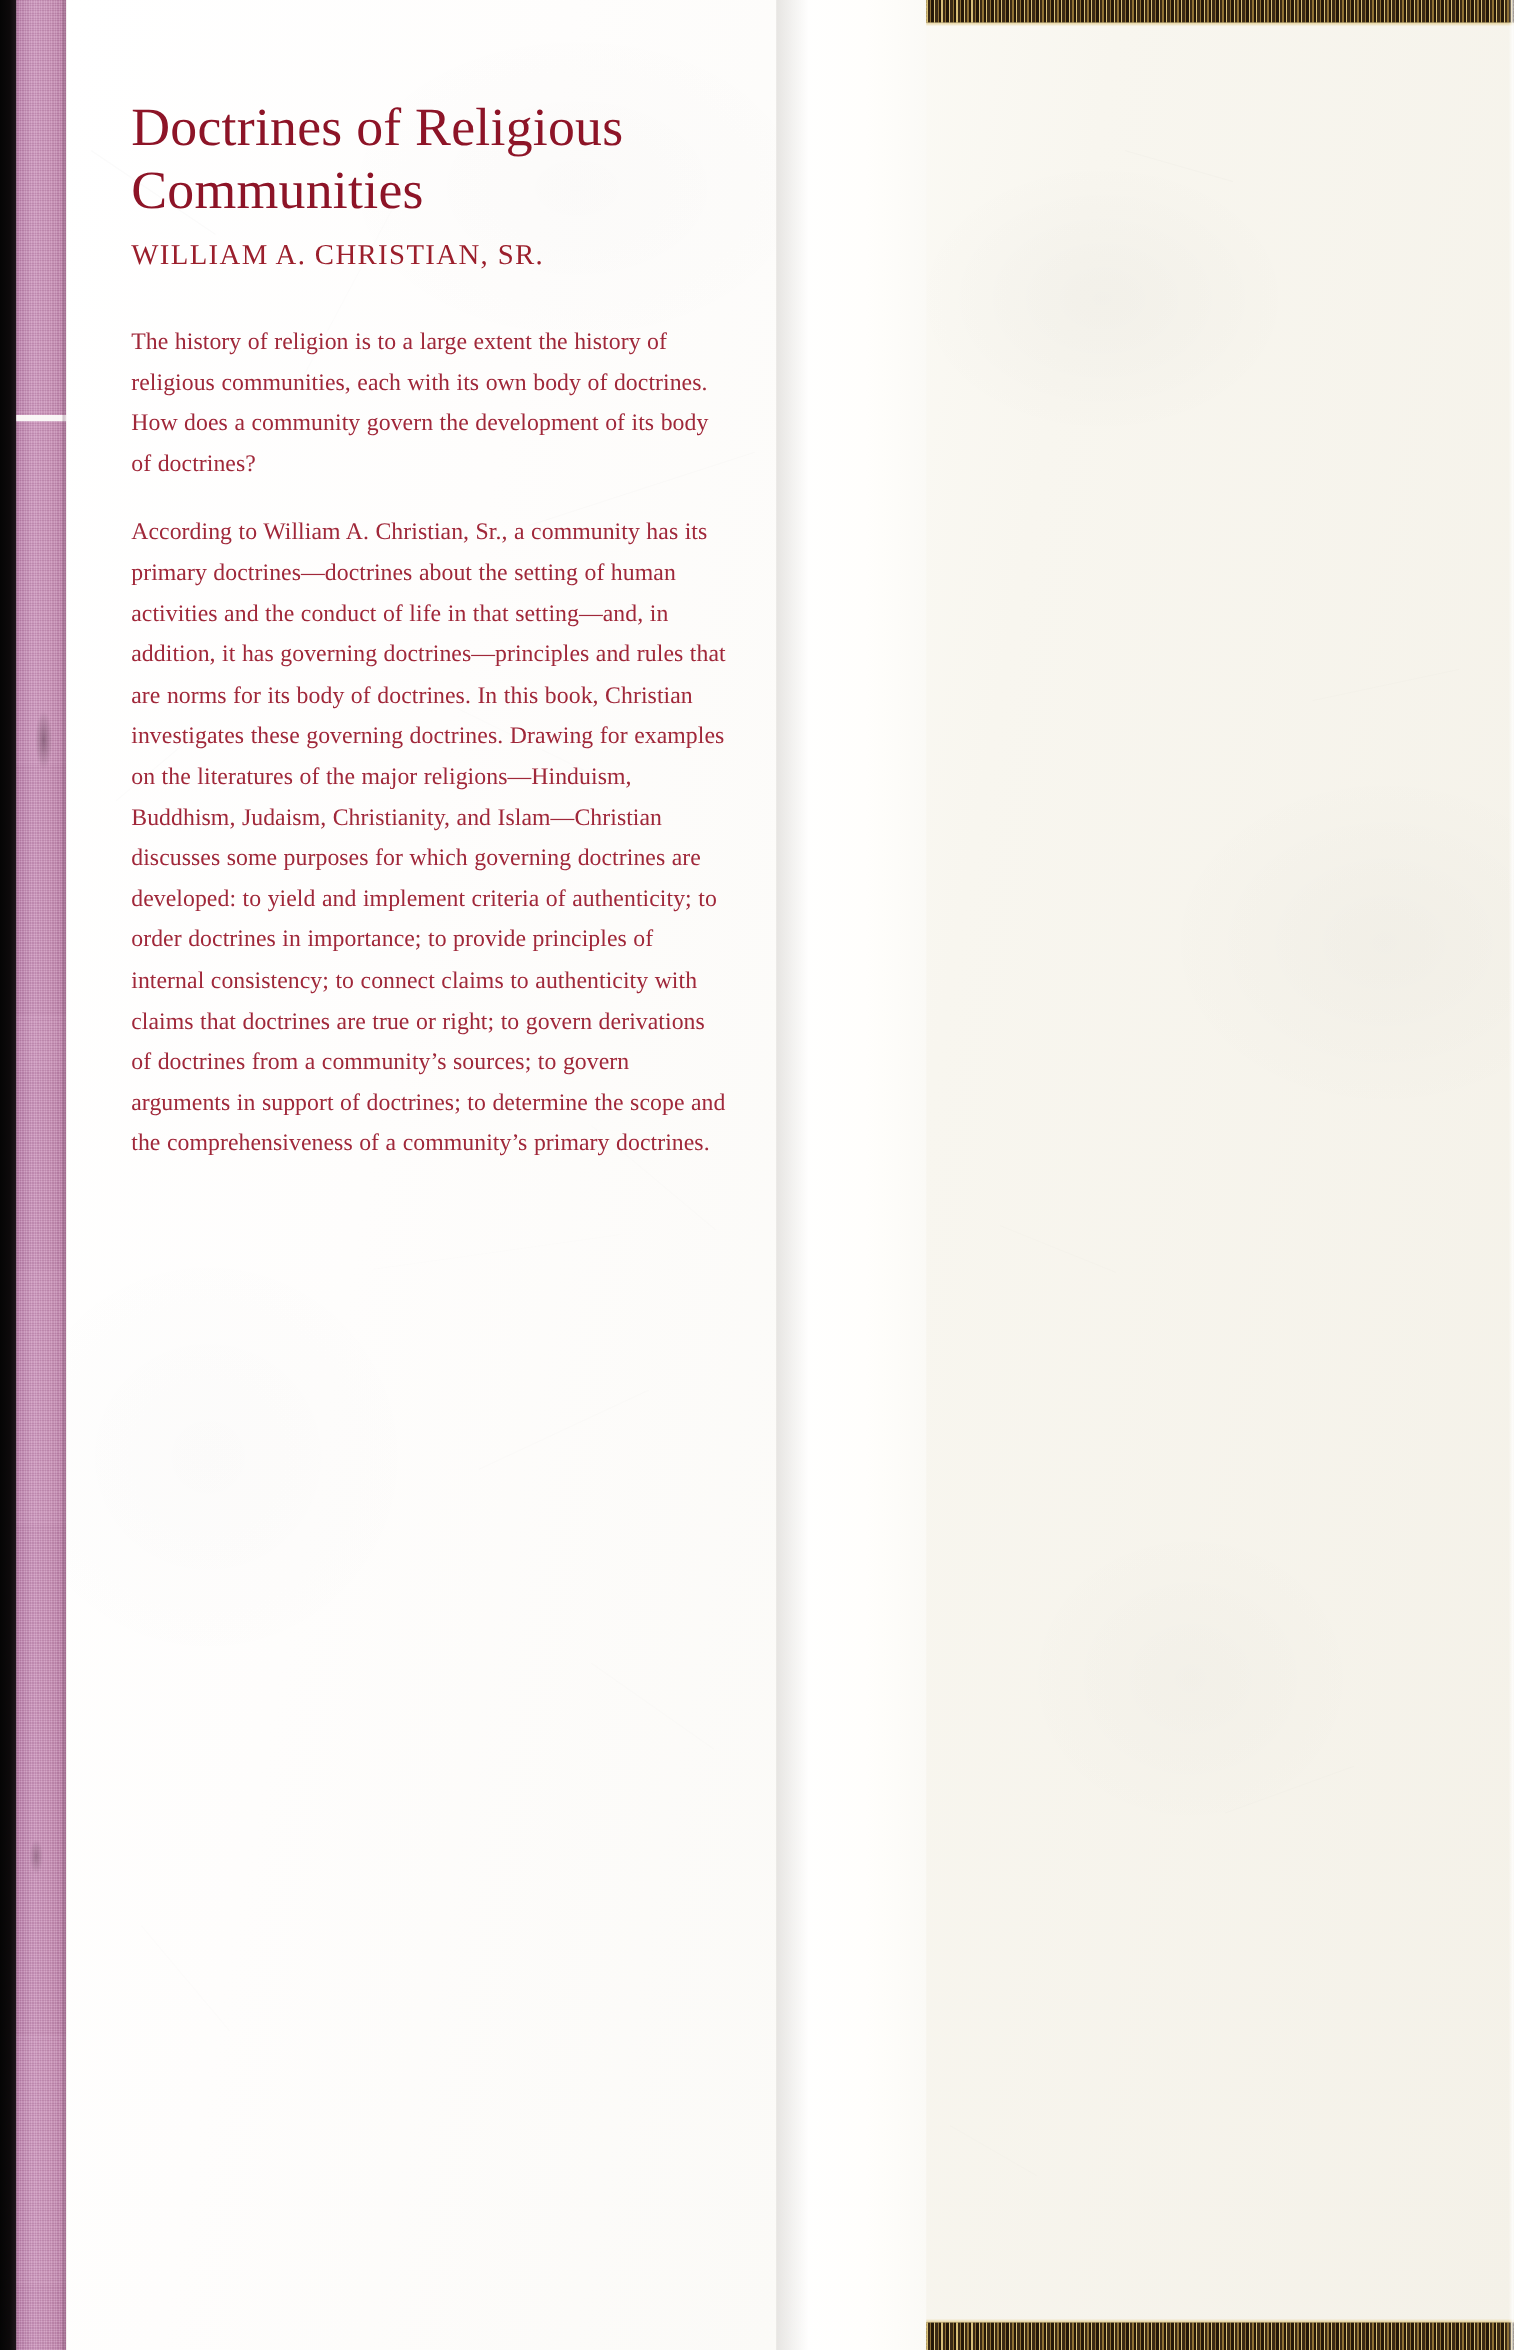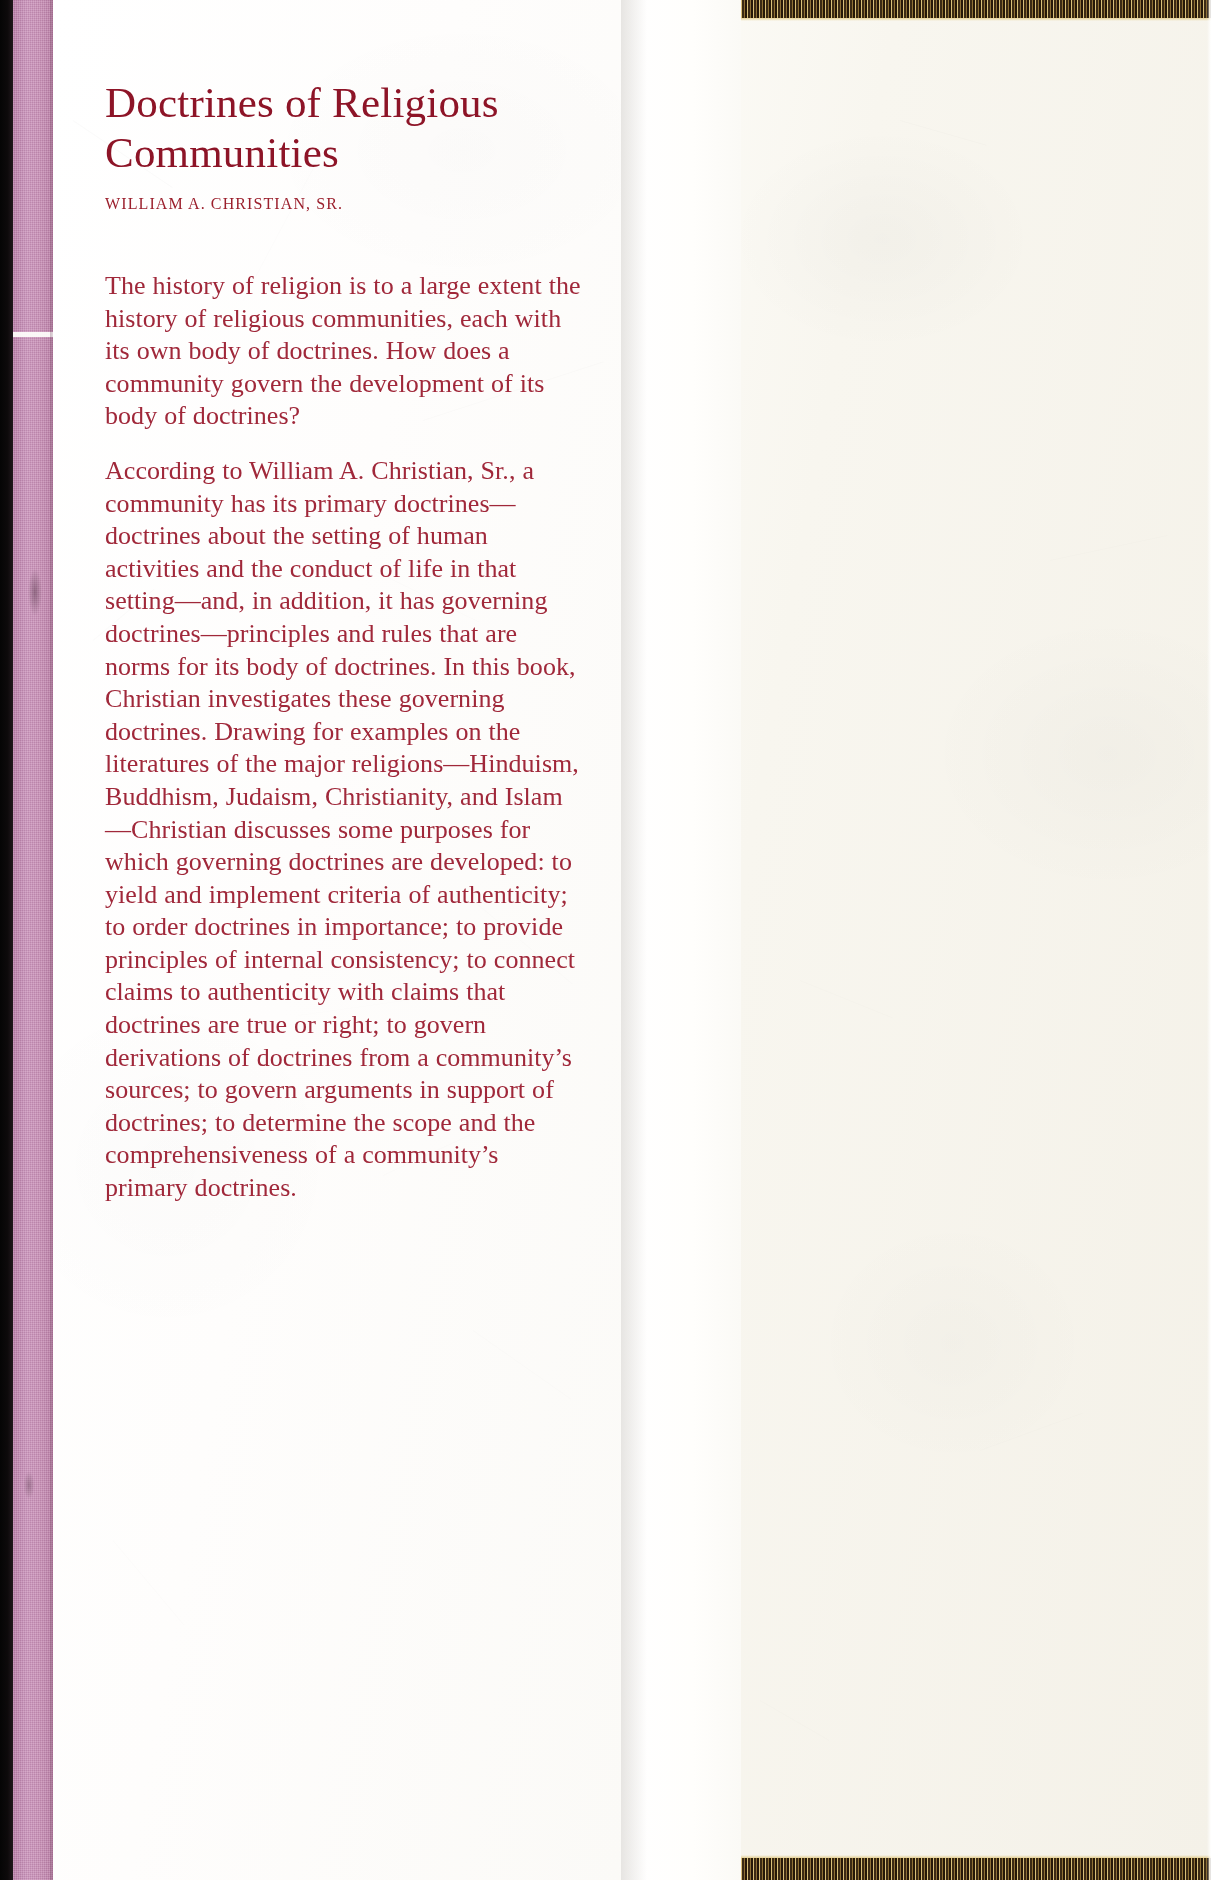--- a/index.html
+++ b/index.html
@@ -115,29 +115,29 @@
   .subtitle {
     font-size: 25px;
     line-height: 30px;
     font-style: italic;
     color: #a2202f;
     margin: 0 0 6px 0;
     letter-spacing: 0.2px;
   }
 
   .author {
-    font-size: 16px;
+    font-size: 23px;
     line-height: 28px;
     color: #9b1f2c;
     letter-spacing: 1.1px;
-    margin: 0 0 52px 0;
+    margin: 0 0 40px 0;
   }
 
   .para {
-    font-size: 26px;
+    font-size: 19px;
     line-height: 32.6px;
     color: #a0283a;
     margin: 0 0 22px 0;
     letter-spacing: 0.05px;
     word-spacing: 0.4px;
   }
   .para:last-child { margin-bottom: 0; }
 
   
   .right-panel {

